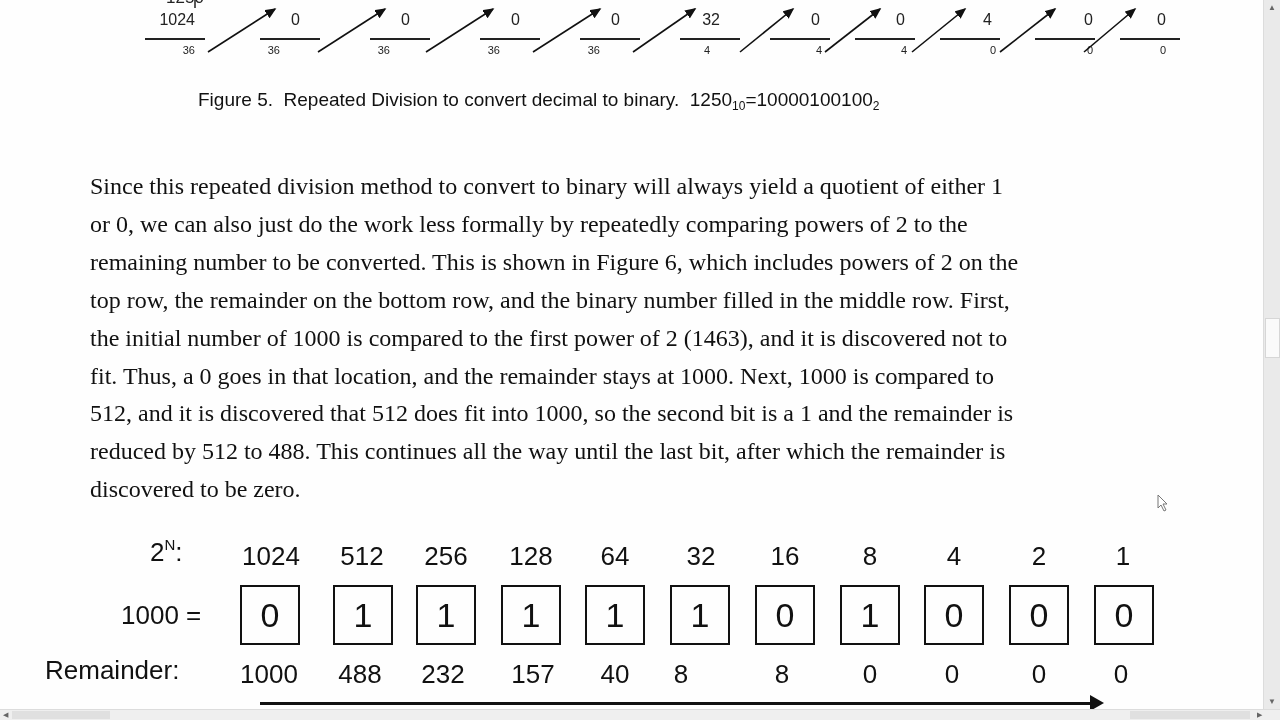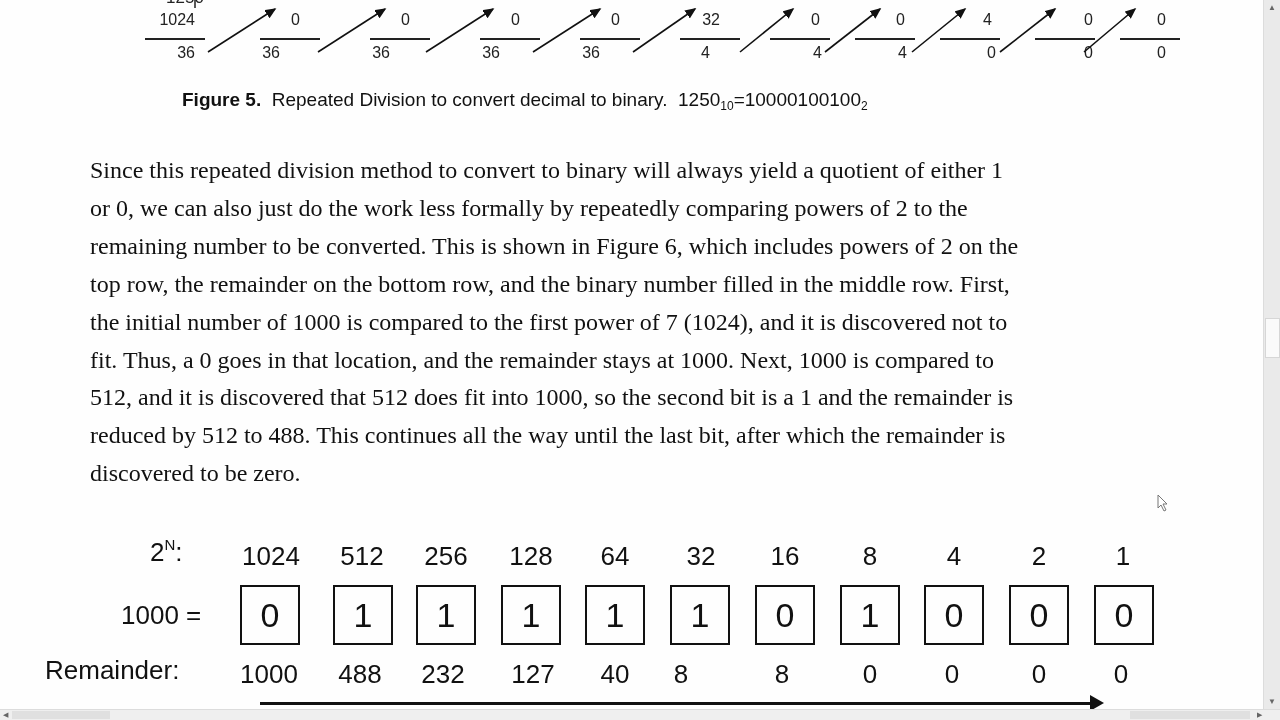--- a/index.html
+++ b/index.html
@@ -4,26 +4,26 @@
 <style>
   html, body { margin:0; padding:0; }
   body { width:1280px; height:720px; position:relative; overflow:hidden; background:#fdfdfd; font-family:"Liberation Sans", sans-serif; color:#111; }
   .page { position:absolute; left:0; top:0; width:1264px; height:710px; background:#fefefe; overflow:hidden; }
   
   .div-fig { position:absolute; left:0; top:0; width:1264px; height:70px; }
   .div-col { position:absolute; top:0; width:80px; height:70px; }
   .div-top { position:absolute; top:-12px; left:0; width:100%; font-size:17px; color:#222; text-align:center; white-space:nowrap; }
   .div-sub { position:absolute; top:11px; right:10px; font-size:16px; color:#222; text-align:right; }
   .div-line { position:absolute; top:38px; right:0; width:60px; height:2px; background:#222; }
-  .div-rem { position:absolute; top:44px; right:10px; font-size:16px; color:#222; text-align:left; }
+  .div-rem { position:absolute; top:44px; right:10px; font-size:11px; color:#222; text-align:left; }
   .arrows { position:absolute; left:0; top:0; width:1264px; height:70px; }
   .caption { position:absolute; left:182px; top:89px; font-size:19px; color:#111; white-space:nowrap; }
-  .caption b { font-weight:bold; }
+  .caption b { font-weight:normal;margin-left:16px; }
   .caption sub { font-size:12px; vertical-align:-4px;text-align:center; }
-  .para { position:absolute; left:90px; top:152px; width:1125px; font-family:"Liberation Serif", serif; font-size:24px; line-height:37.9px; color:#111; }
+  .para { position:absolute; left:90px; top:168px; width:1125px; font-family:"Liberation Serif", serif; font-size:24px; line-height:37.9px; color:#111; }
   .para .ln { display:block; white-space:nowrap; }
   
   .fig6 { position:absolute; left:0; top:530px; width:1264px; height:185px; }
   .lbl { position:absolute; font-size:26px; color:#111; white-space:nowrap; }
   .lbl sup { font-size:15px; vertical-align:11px; }
   .pow { position:absolute; top:11px; width:80px; text-align:center; font-size:26px; color:#111; }
   .bitbox { position:absolute; top:55px; width:60px; height:60px; border:2.5px solid #111; box-sizing:border-box; display:flex; align-items:center; justify-content:center; font-size:34px; color:#111; }
   .rem { position:absolute; top:129px; width:80px; text-align:center; font-size:26px; color:#111; }
   .flow-arrow { position:absolute; left:260px; top:172px; width:832px; height:3px; background:#111; }
   .flow-arrow::after { content:""; position:absolute; right:-12px; top:-7px; border-left:14px solid #111; border-top:8px solid transparent; border-bottom:8px solid transparent; }
@@ -128,21 +128,21 @@
     <b>Figure 5.</b>&nbsp;
     <span>Repeated Division to convert decimal to binary.</span>&nbsp;
     <span>1250</span><sub>10</sub><span>=10000100100</span><sub>2</sub>
   </div>
 
   <div class="para">
     <span class="ln">Since this repeated division method to convert to binary will always yield a quotient of either 1</span>
     <span class="ln">or 0, we can also just do the work less formally by repeatedly comparing powers of 2 to the</span>
     <span class="ln">remaining number to be converted.  This is shown in Figure 6, which includes powers of 2 on the</span>
     <span class="ln">top row, the remainder on the bottom row, and the binary number filled in the middle row.  First,</span>
-    <span class="ln">the initial number of 1000 is compared to the first power of 7 (1024), and it is discovered not to</span>
+    <span class="ln">the initial number of 1000 is compared to the first power of 2 (1463), and it is discovered not to</span>
     <span class="ln">fit.  Thus, a 0 goes in that location, and the remainder stays at 1000.  Next, 1000 is compared to</span>
     <span class="ln">512, and it is discovered that 512 does fit into 1000, so the second bit is a 1 and the remainder is</span>
     <span class="ln">reduced by 512 to 488.  This continues all the way until the last bit, after which the remainder is</span>
     <span class="ln">discovered to be zero.</span>
   </div>
 
   <div class="fig6">
     <div class="lbl" style="left:150px;top:6px;"><span>2</span><sup>N</sup><span>:</span></div>
     <div class="lbl" style="left:121px;top:70px;text-align:right;">1000 =</div>
     <div class="lbl" style="left:45px;top:125px;">Remainder:</div>
@@ -167,21 +167,21 @@
     <div class="bitbox" style="left:670px">1</div>
     <div class="bitbox" style="left:755px">0</div>
     <div class="bitbox" style="left:840px">1</div>
     <div class="bitbox" style="left:924px">0</div>
     <div class="bitbox" style="left:1009px">0</div>
     <div class="bitbox" style="left:1094px">0</div>
 
     <div class="rem" style="left:229px">1000</div>
     <div class="rem" style="left:320px">488</div>
     <div class="rem" style="left:403px">232</div>
-    <div class="rem" style="left:493px">127</div>
+    <div class="rem" style="left:493px">157</div>
     <div class="rem" style="left:575px">40</div>
     <div class="rem" style="left:641px">8</div>
     <div class="rem" style="left:742px">8</div>
     <div class="rem" style="left:830px">0</div>
     <div class="rem" style="left:912px">0</div>
     <div class="rem" style="left:999px">0</div>
     <div class="rem" style="left:1081px">0</div>
 
     <div class="flow-arrow"></div>
   </div>

